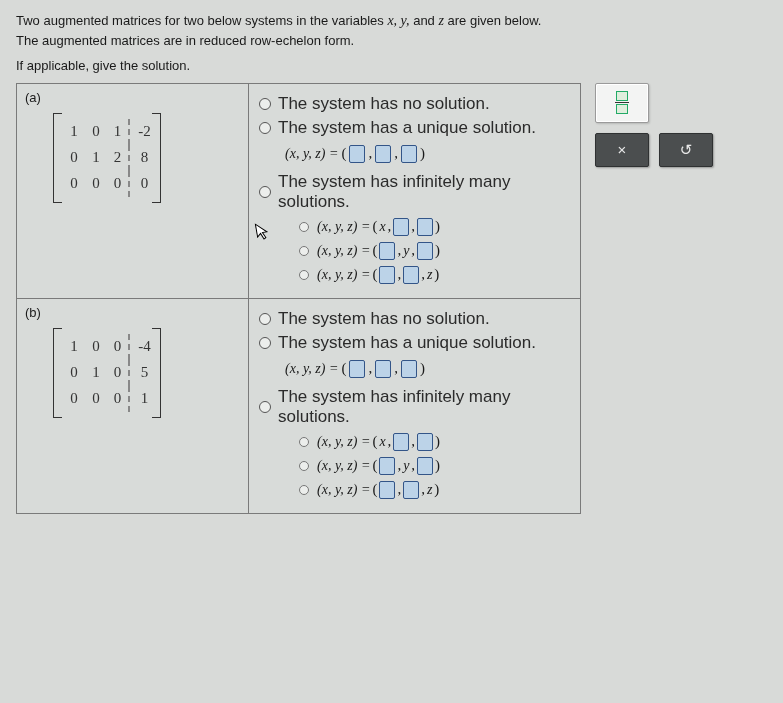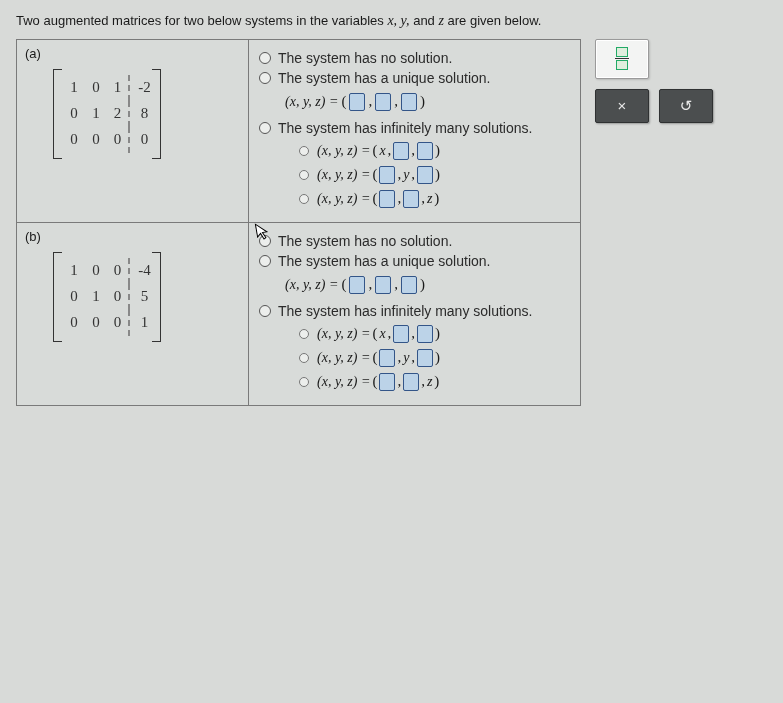--- a/index.html
+++ b/index.html
@@ -59,21 +59,21 @@
       font-size: 15px;
       color: #333;
     }
     .augcol {
       border-left: 2px dashed #888;
       padding-left: 8px;
       width: 30px;
     }
 
     
-    .opt { display: flex; align-items: center; gap: 7px; margin: 4px 0; font-size: 14px; color: #2b2b2b; }
+    .opt { display: flex; align-items: center; gap: 7px; margin: 4px 0; font-size: 17px; color: #2b2b2b; }
     .radio {
       width: 12px; height: 12px; border: 1.3px solid #555;
       border-radius: 50%; display: inline-block; flex: none;
       background: #eceeec;
     }
     .eqline { margin: 7px 0 9px 26px; font-family: "Times New Roman", serif; font-size: 15px; display:flex; align-items:center; gap:3px;}
     .subeq { margin: 6px 0 6px 40px; display: flex; align-items: center; gap: 8px; }
     .subradio {
       width: 10px; height: 10px; border: 1.3px solid #777;
       border-radius: 50%; display:inline-block; flex:none; background:#eceeec;
@@ -123,23 +123,25 @@
       font-size: 16px; color: #111;
       transform: rotate(-10deg);
       pointer-events: none;
     }
   </style>
 </head>
 <body>
 
 <div class="intro">
   <span>Two augmented matrices for two below systems in the variables </span><span class="ital">x, y,</span><span> and </span><span class="ital">z</span><span> are given below.</span>
+  <div class="line2">The augmented matrices are in reduced row-echelon form.</div>
 </div>
 
 <div class="after">
+  <div>If applicable, give the solution.</div>
 </div>
 
 <div class="main-row">
   <div class="problems">
 
     <div class="prow">
       <div class="left">
         <div class="plabel">(a)</div>
         <div class="matrix">
           <table class="mtable">

